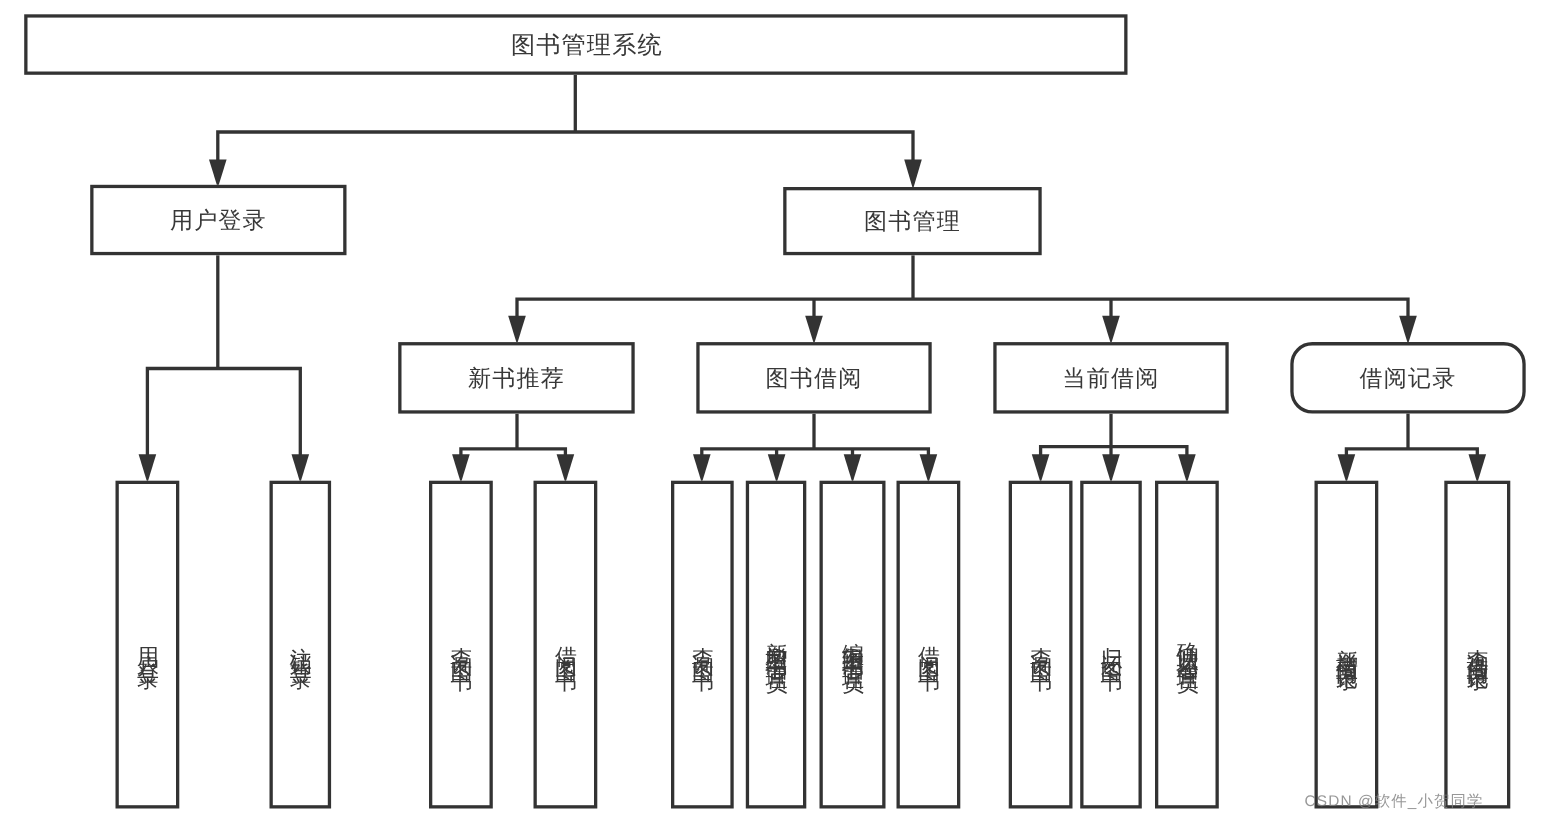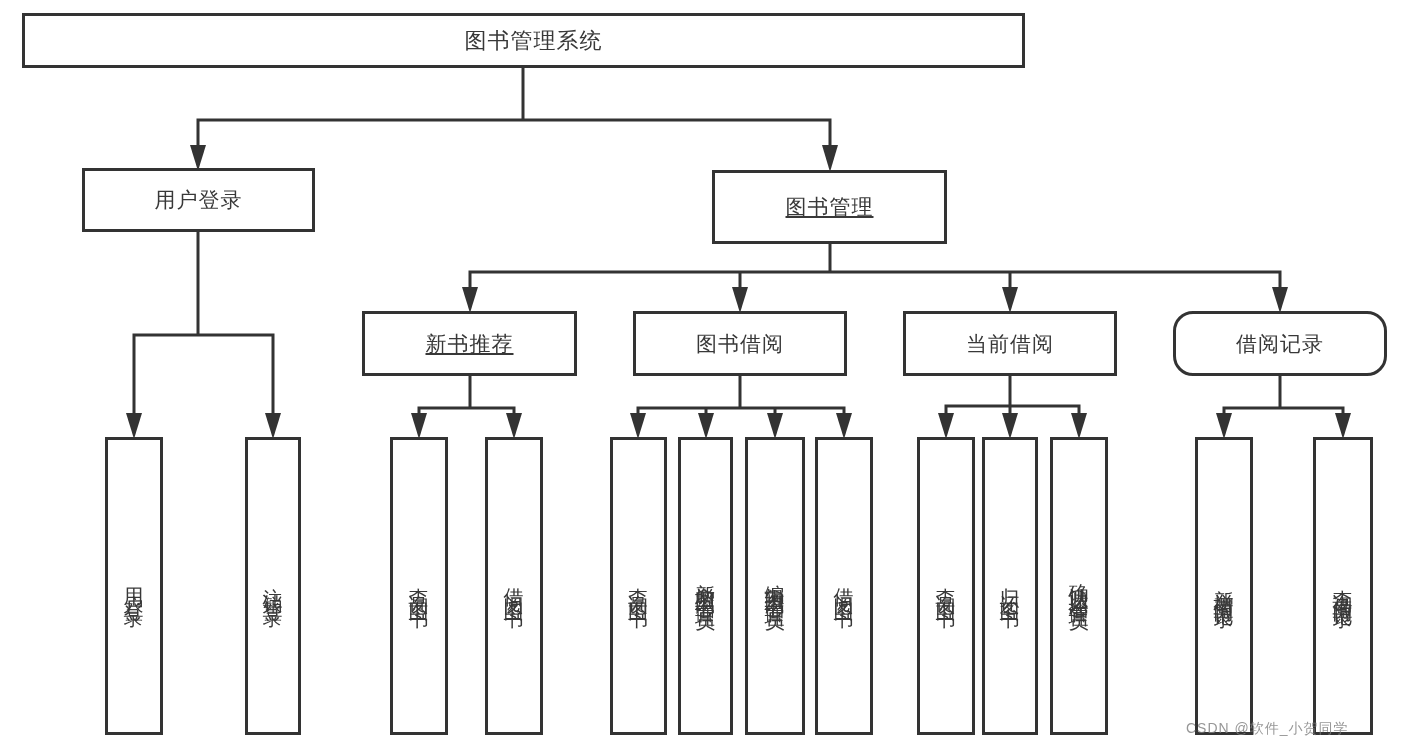--- a/index.html
+++ b/index.html
@@ -124,25 +124,25 @@
     </g>
   </svg>
 
   <div class="node root" style="left:22px; top:13px; width:1003px; height:55px;">
     <span>图书管理系统</span>
   </div>
 
   <div class="node" style="left:82px; top:168px; width:233px; height:64px;">
     <span>用户登录</span>
   </div>
-  <div class="node" style="left:712px; top:170px; width:235px; height:74px;text-decoration:underline;">
+  <div class="node" style="left:712px; top:170px; width:235px; height:62px;">
     <span>图书管理</span>
   </div>
 
-  <div class="node" style="left:362px; top:311px; width:215px; height:65px;text-decoration:underline;">
+  <div class="node" style="left:362px; top:311px; width:215px; height:65px;">
     <span>新书推荐</span>
   </div>
   <div class="node" style="left:903px; top:311px; width:214px; height:65px;">
     <span>当前借阅</span>
   </div>
   <div class="node" style="left:633px; top:311px; width:214px; height:65px;">
     <span>图书借阅</span>
   </div>
   <div class="node" style="left:1173px; top:311px; width:214px; height:65px;border-radius:20px;">
     <span>借阅记录</span>

